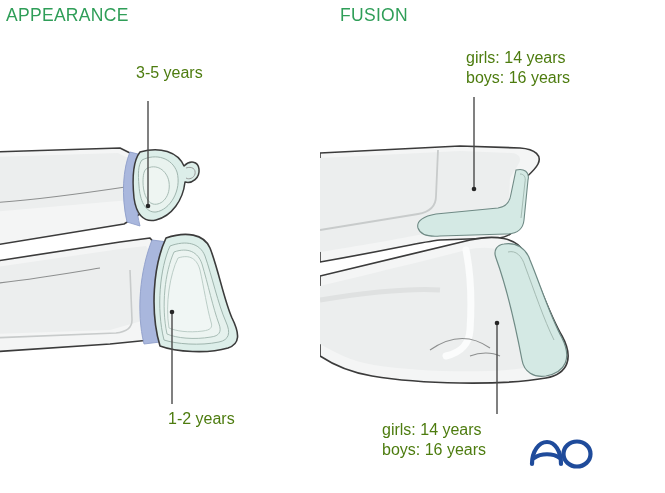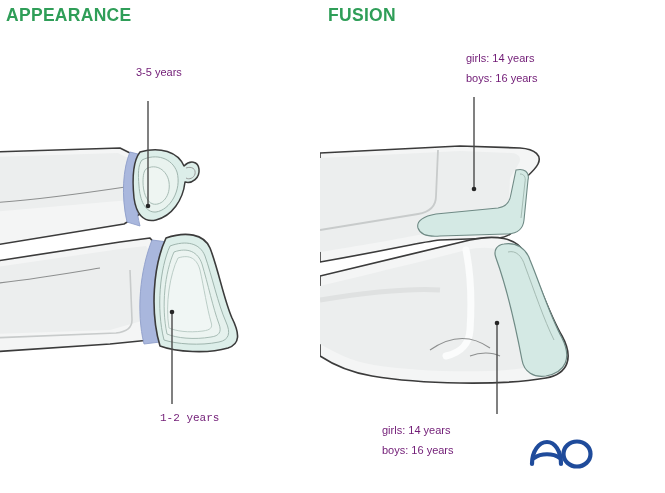--- a/index.html
+++ b/index.html
@@ -9,38 +9,38 @@
     background:#ffffff;
     font-family:"Liberation Sans","DejaVu Sans",sans-serif;
     overflow:hidden;
     position:relative;
   }
   #figure{position:absolute;inset:0;width:665px;height:493px;}
 
   .panel-title{
     position:absolute;
     font-size:17.5px;
-    font-weight:700;
+    font-weight:400;
     letter-spacing:0.3px;
     color:#2f9e58;
     white-space:nowrap;
   }
   #title-appearance{left:6px;top:5px;}
-  #title-fusion{left:328px;top:5px;text-align:right;}
+  #title-fusion{left:340px;top:5px;text-align:right;}
 
   .callout{
     position:absolute;
-    font-size:11px;
+    font-size:16px;
     line-height:19px;
-    color:#701a75;
+    color:#4d7c0f;
     white-space:nowrap;
   }
   .callout.two-line{line-height:20px;}
   #label-appearance-top{left:136px;top:63px;}
-  #label-appearance-bottom{left:160px;top:409px;font-family:Liberation Mono, monospace;}
+  #label-appearance-bottom{left:168px;top:409px;}
   #label-fusion-top{left:466px;top:48px;}
   #label-fusion-bottom{left:382px;top:420px;}
 
   #ao-logo{
     position:absolute;
     left:528px;top:437px;
     width:68px;height:34px;
   }
   svg{display:block;}
 </style>

